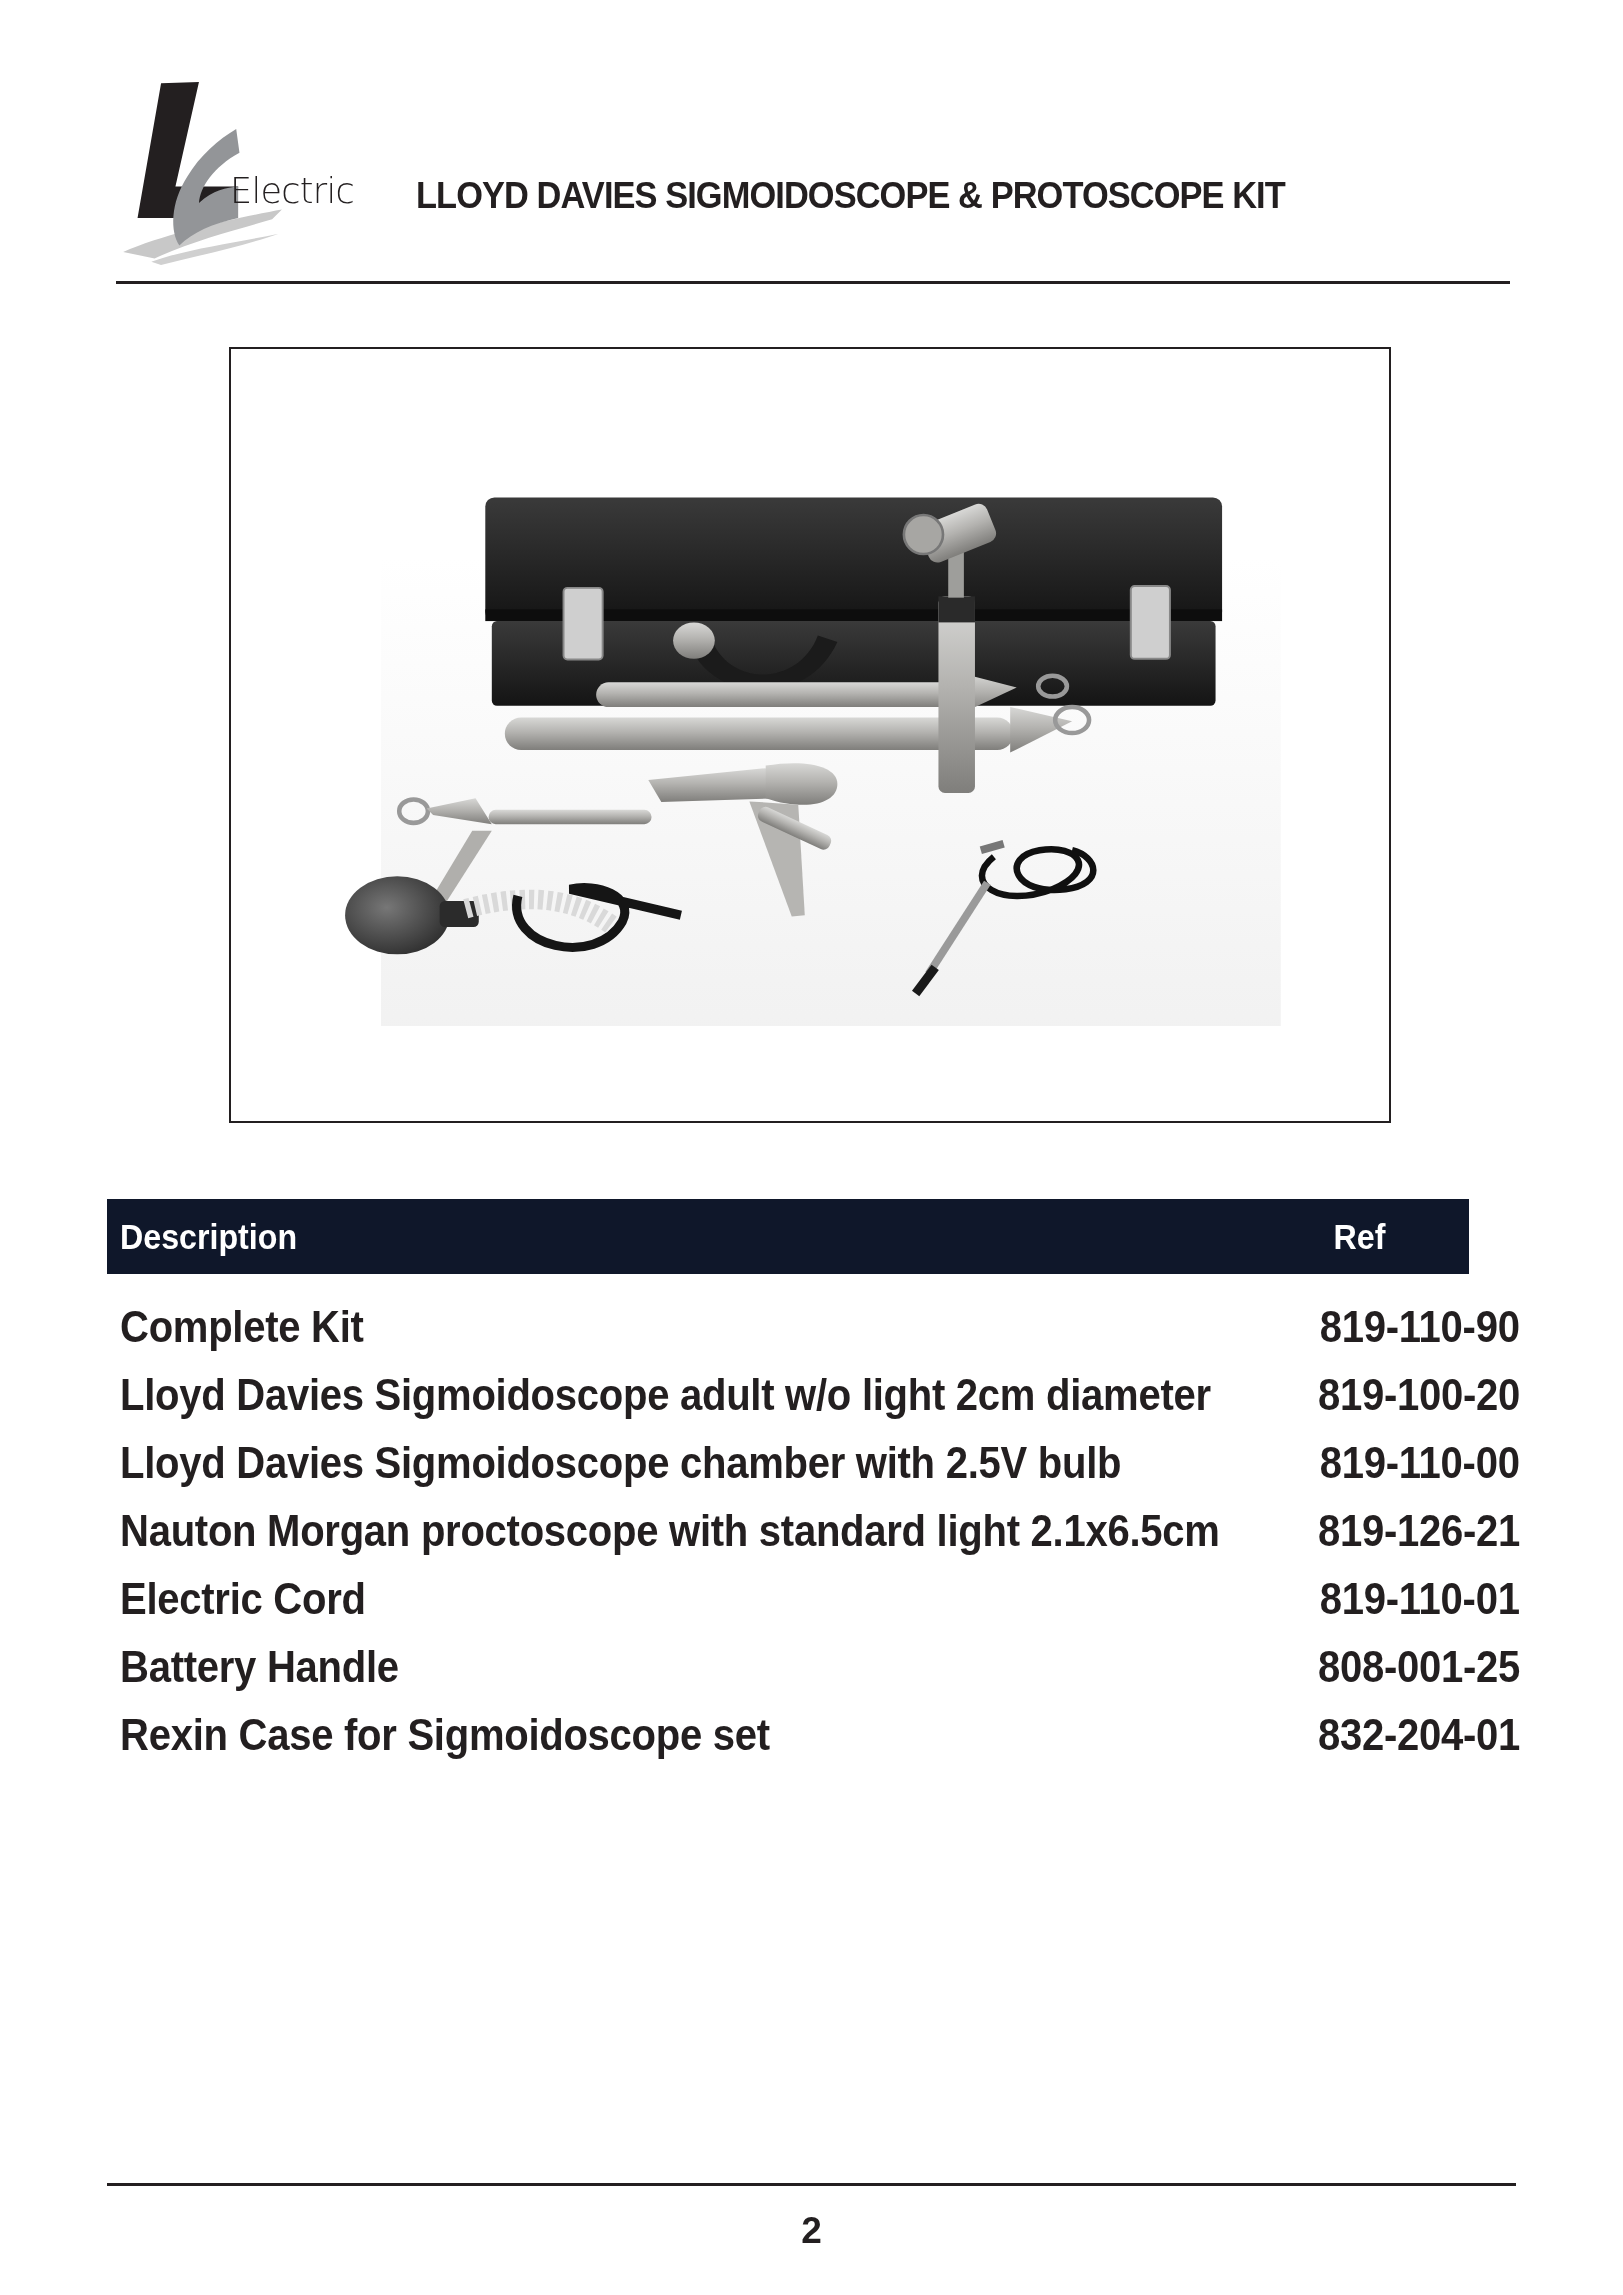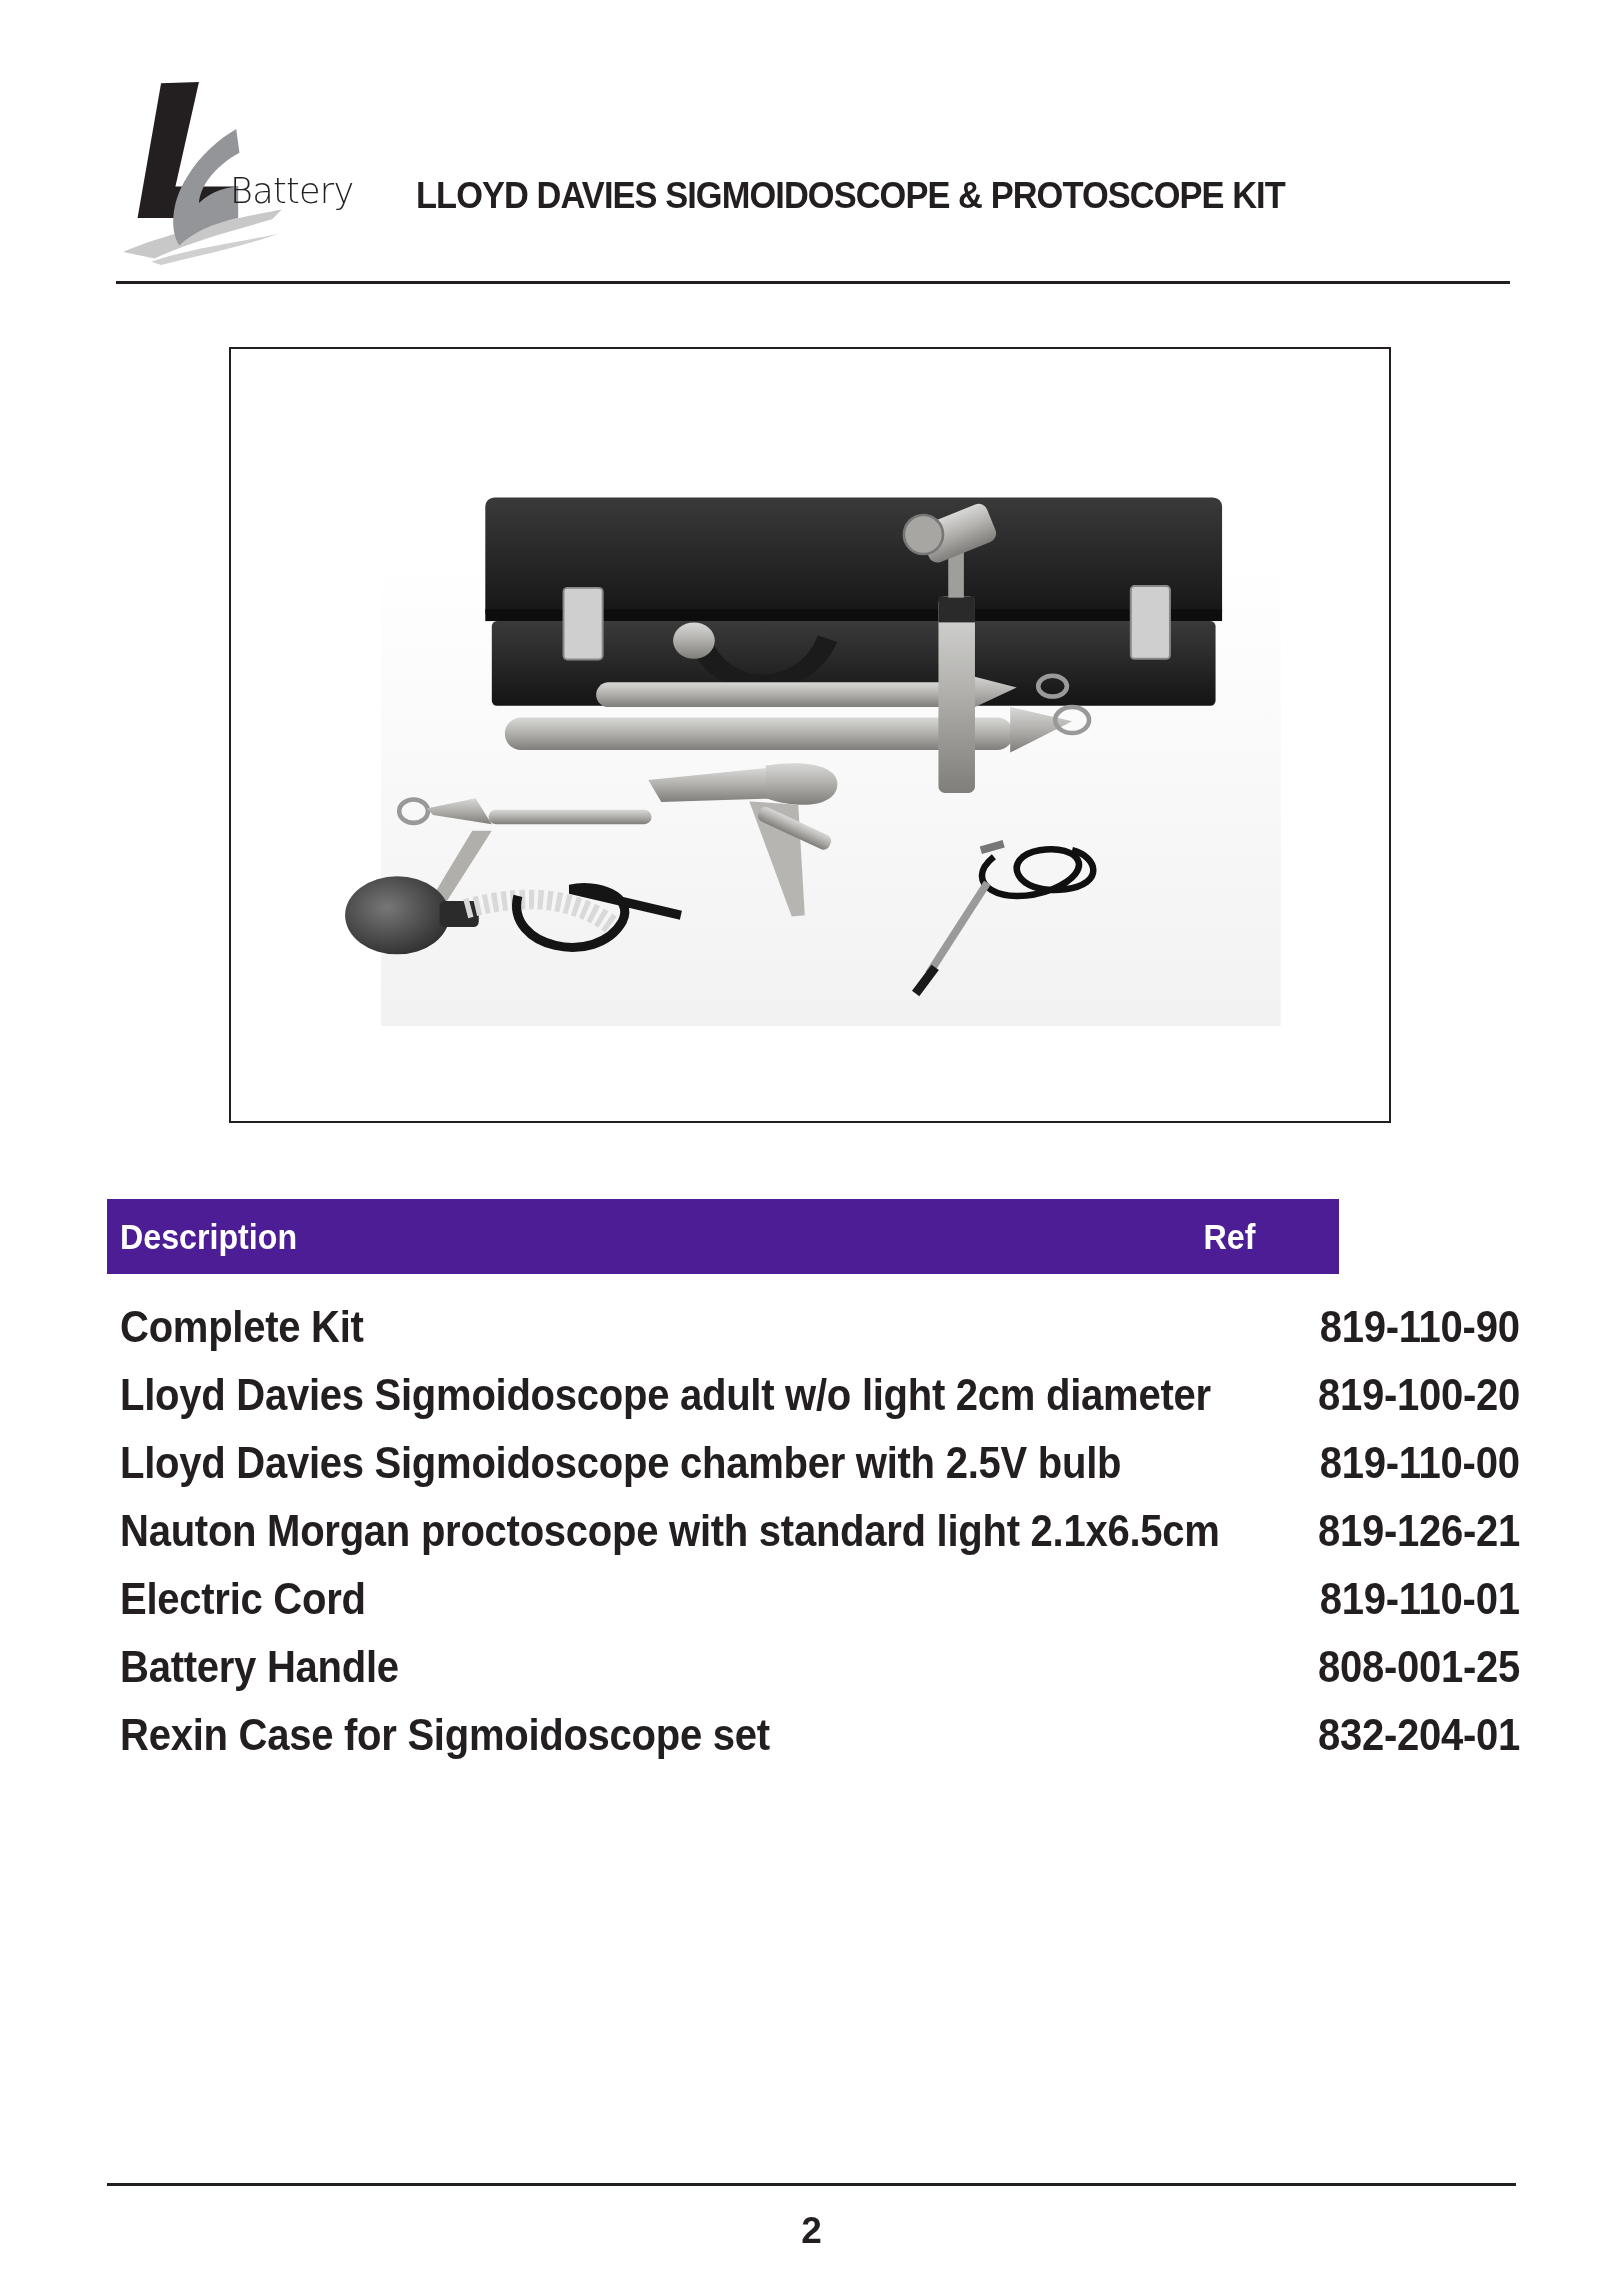--- a/index.html
+++ b/index.html
@@ -16,21 +16,21 @@
   #doc-title { left: 416px; top: 175px; font-size: 37px; font-weight: bold;
                letter-spacing: -1px; transform: scaleX(0.93); transform-origin: left; white-space: nowrap; }
   #header-rule { left: 116px; top: 281px; width: 1394px; height: 3.3px; background: #231f20; }
 
   
   #photo-frame { left: 229px; top: 347px; width: 1162px; height: 776px;
                  border: 2.6px solid #231f20; box-sizing: border-box; background: #fff; overflow: hidden; }
   #photo-svg { position: absolute; left: 0; top: 0; width: 100%; height: 100%; }
 
   
-  #table-head { left: 107px; top: 1199px; width: 1232px; height: 75px; background: #4c1d95;
+  #table-head { left: 107px; top: 1199px; width: 1362px; height: 75px; background: #0f172a;
                 color: #fff; font-weight: bold; font-size: 35px; }
   #th-desc { position: absolute; left: 13px; top: 18.3px; transform: scaleX(0.92); transform-origin: left; }
   #th-ref  { position: absolute; right: 84px; top: 18.3px; transform: scaleX(0.92); transform-origin: right; }
 
   #rows { left: 107px; top: 1302px; width: 1409px; }
   .row { position: relative; height: 68px; font-weight: bold; font-size: 44px; }
   .row .desc { position: absolute; left: 13px; top: 0; white-space: nowrap;
                transform: scaleX(0.91); transform-origin: left; letter-spacing: -0.3px; }
   .row .ref  { position: absolute; right: -3.9px; top: 0; white-space: nowrap;
                transform: scaleX(0.91); transform-origin: right; letter-spacing: -0.3px; }
@@ -46,21 +46,21 @@
 
     <path d="M12 280 C 80 250, 200 225, 255 215 L 240 230 C 190 245, 120 262, 60 290 Z" fill="#c8c8c8"></path>
     <path d="M55 295 C 110 275, 190 265, 250 252 C 200 270, 130 285, 70 300 Z" fill="#d0d0d0"></path>
 
     <path d="M70 22 L 128 20 L 92 180 L 188 180 L 186 228 L 34 228 Z" fill="#231f20"></path>
 
     <path d="M185 92 L 190 128 C 150 150, 130 180, 128 205 C 150 185, 170 182, 188 180 L 188 228
              C 150 236, 118 250, 98 270 C 84 250, 84 205, 110 165 C 130 132, 158 108, 185 92 Z" fill="#939598"></path>
   </svg>
 </div>
-<div id="logo-word" class="abs">Battery</div>
+<div id="logo-word" class="abs">Electric</div>
 
 <div id="doc-title" class="abs">LLOYD DAVIES SIGMOIDOSCOPE &amp; PROTOSCOPE KIT</div>
 <div id="header-rule" class="abs"></div>
 
 <div id="photo-frame" class="abs" title="Lloyd Davies sigmoidoscope and proctoscope kit with black carrying case, sigmoidoscope tubes, proctoscopes, battery handle with light chamber, bellow insufflator and electric cord">
   <svg id="photo-svg" viewBox="0 0 1776 1186" preserveAspectRatio="none">
     <defs>
       <linearGradient id="steel" x1="0" y1="0" x2="0" y2="1">
         <stop offset="0" stop-color="#d8d8d6"></stop>
         <stop offset="0.45" stop-color="#b4b3b0"></stop>

